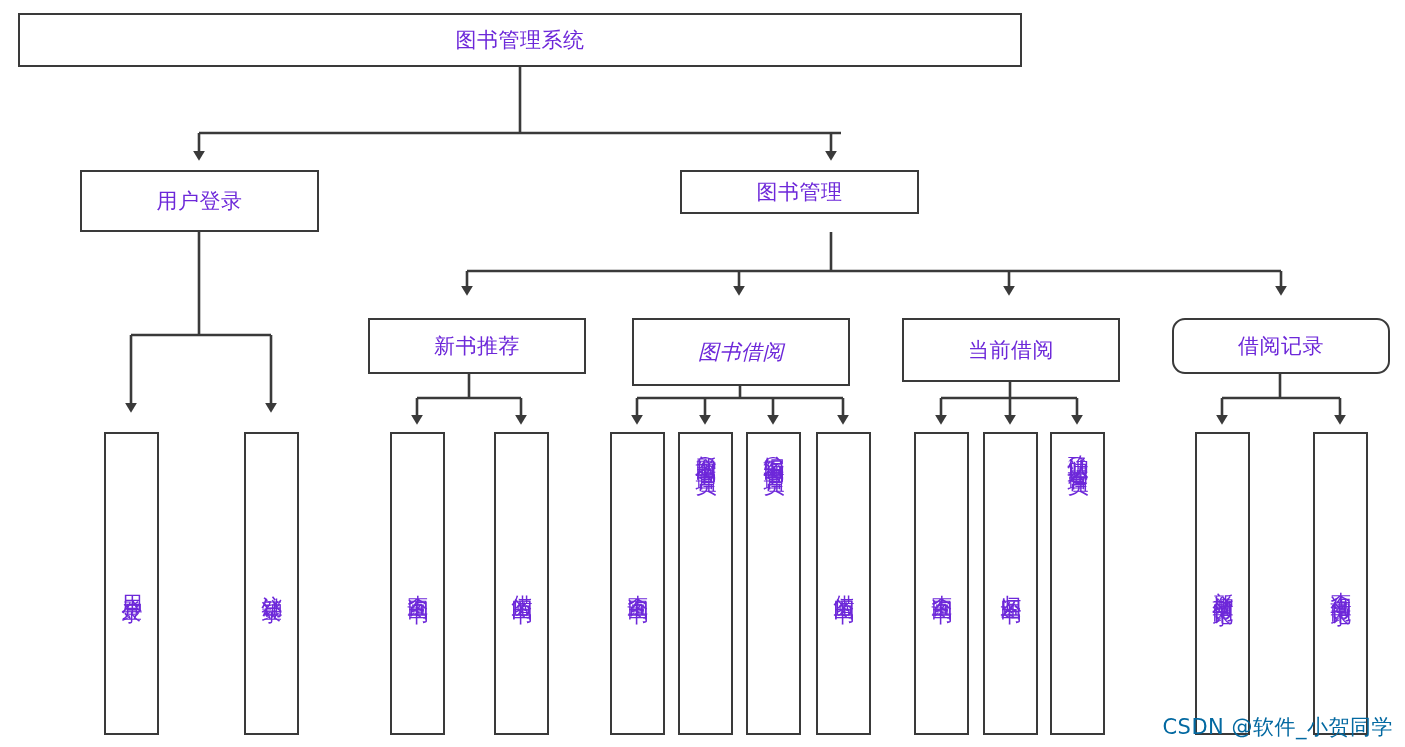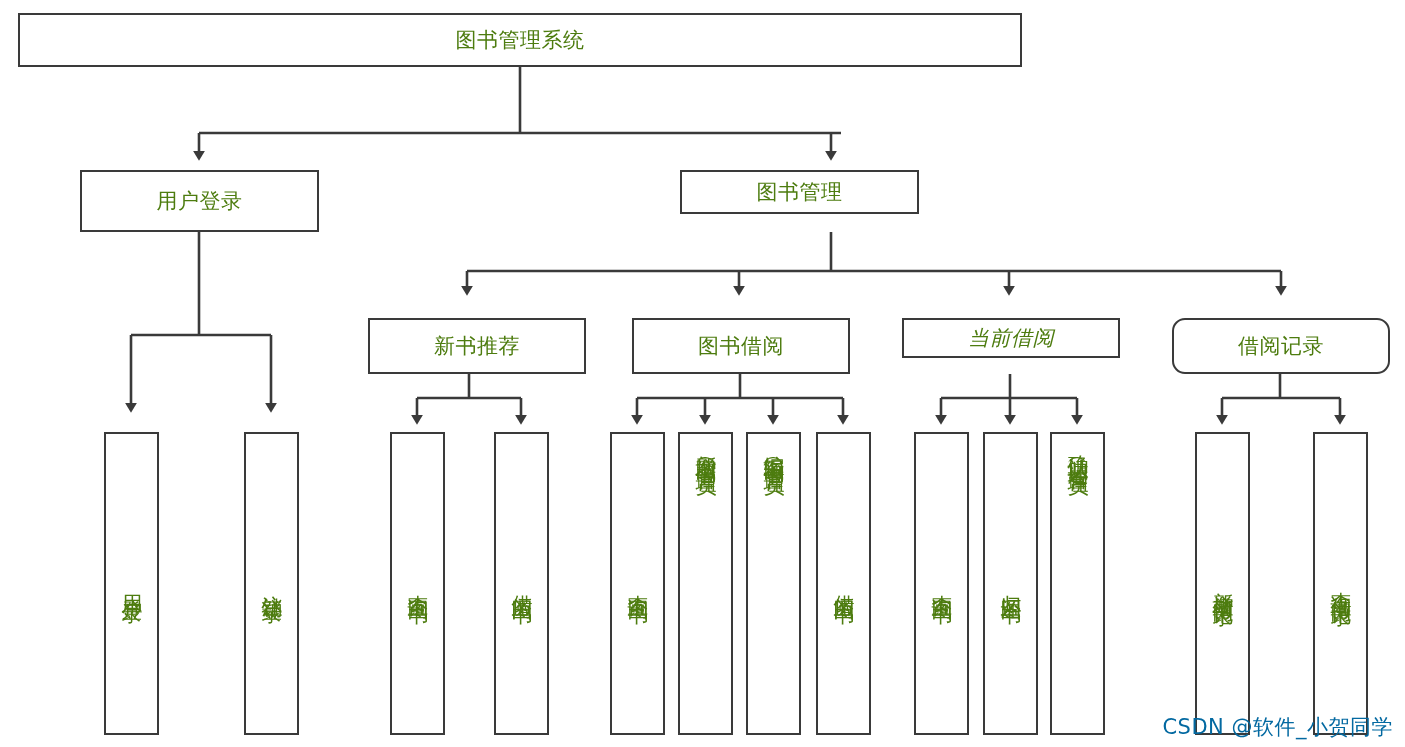--- a/index.html
+++ b/index.html
@@ -30,21 +30,21 @@
     box-sizing: border-box;
     background: #ffffff;
     border: 2.5px solid #3a3a3a;
     display: flex;
     align-items: center;
     justify-content: center;
     z-index: 2;
   }
   .node .node-label {
     font-size: 21px;
-    color: #4d7c0f;
+    color: #6d28d9;
     line-height: 1.18;
     letter-spacing: 0.5px;
     white-space: nowrap;
   }
   .node.leaf {
     align-items: flex-start;
     justify-content: center;
     padding-top: 0;
   }
   .node.leaf .node-label {
@@ -135,24 +135,24 @@
   <div class="node" style="left:80px; top:170px; width:239px; height:62px;">
     <span class="node-label">用户登录</span>
   </div>
   <div class="node" style="left:680px; top:170px; width:239px; height:44px;">
     <span class="node-label">图书管理</span>
   </div>
 
   <div class="node" style="left:360px; top:318px; width:218px; height:56px;margin-left:8px;">
     <span class="node-label">新书推荐</span>
   </div>
-  <div class="node" style="left:632px; top:318px; width:218px; height:56px;">
+  <div class="node" style="left:632px; top:318px; width:218px; height:68px;font-style:italic;">
     <span class="node-label">图书借阅</span>
   </div>
-  <div class="node" style="left:902px; top:318px; width:218px; height:40px;font-style:italic;">
+  <div class="node" style="left:902px; top:318px; width:218px; height:64px;">
     <span class="node-label">当前借阅</span>
   </div>
   <div class="node" style="left:1172px; top:318px; width:218px; height:56px;border-radius:13px;">
     <span class="node-label">借阅记录</span>
   </div>
 
   <div class="node leaf centered" style="left:104px; top:432px; width:55px; height:303px;">
     <span class="node-label">用户登录</span>
   </div>
   <div class="node leaf centered" style="left:244px; top:432px; width:55px; height:303px;">

